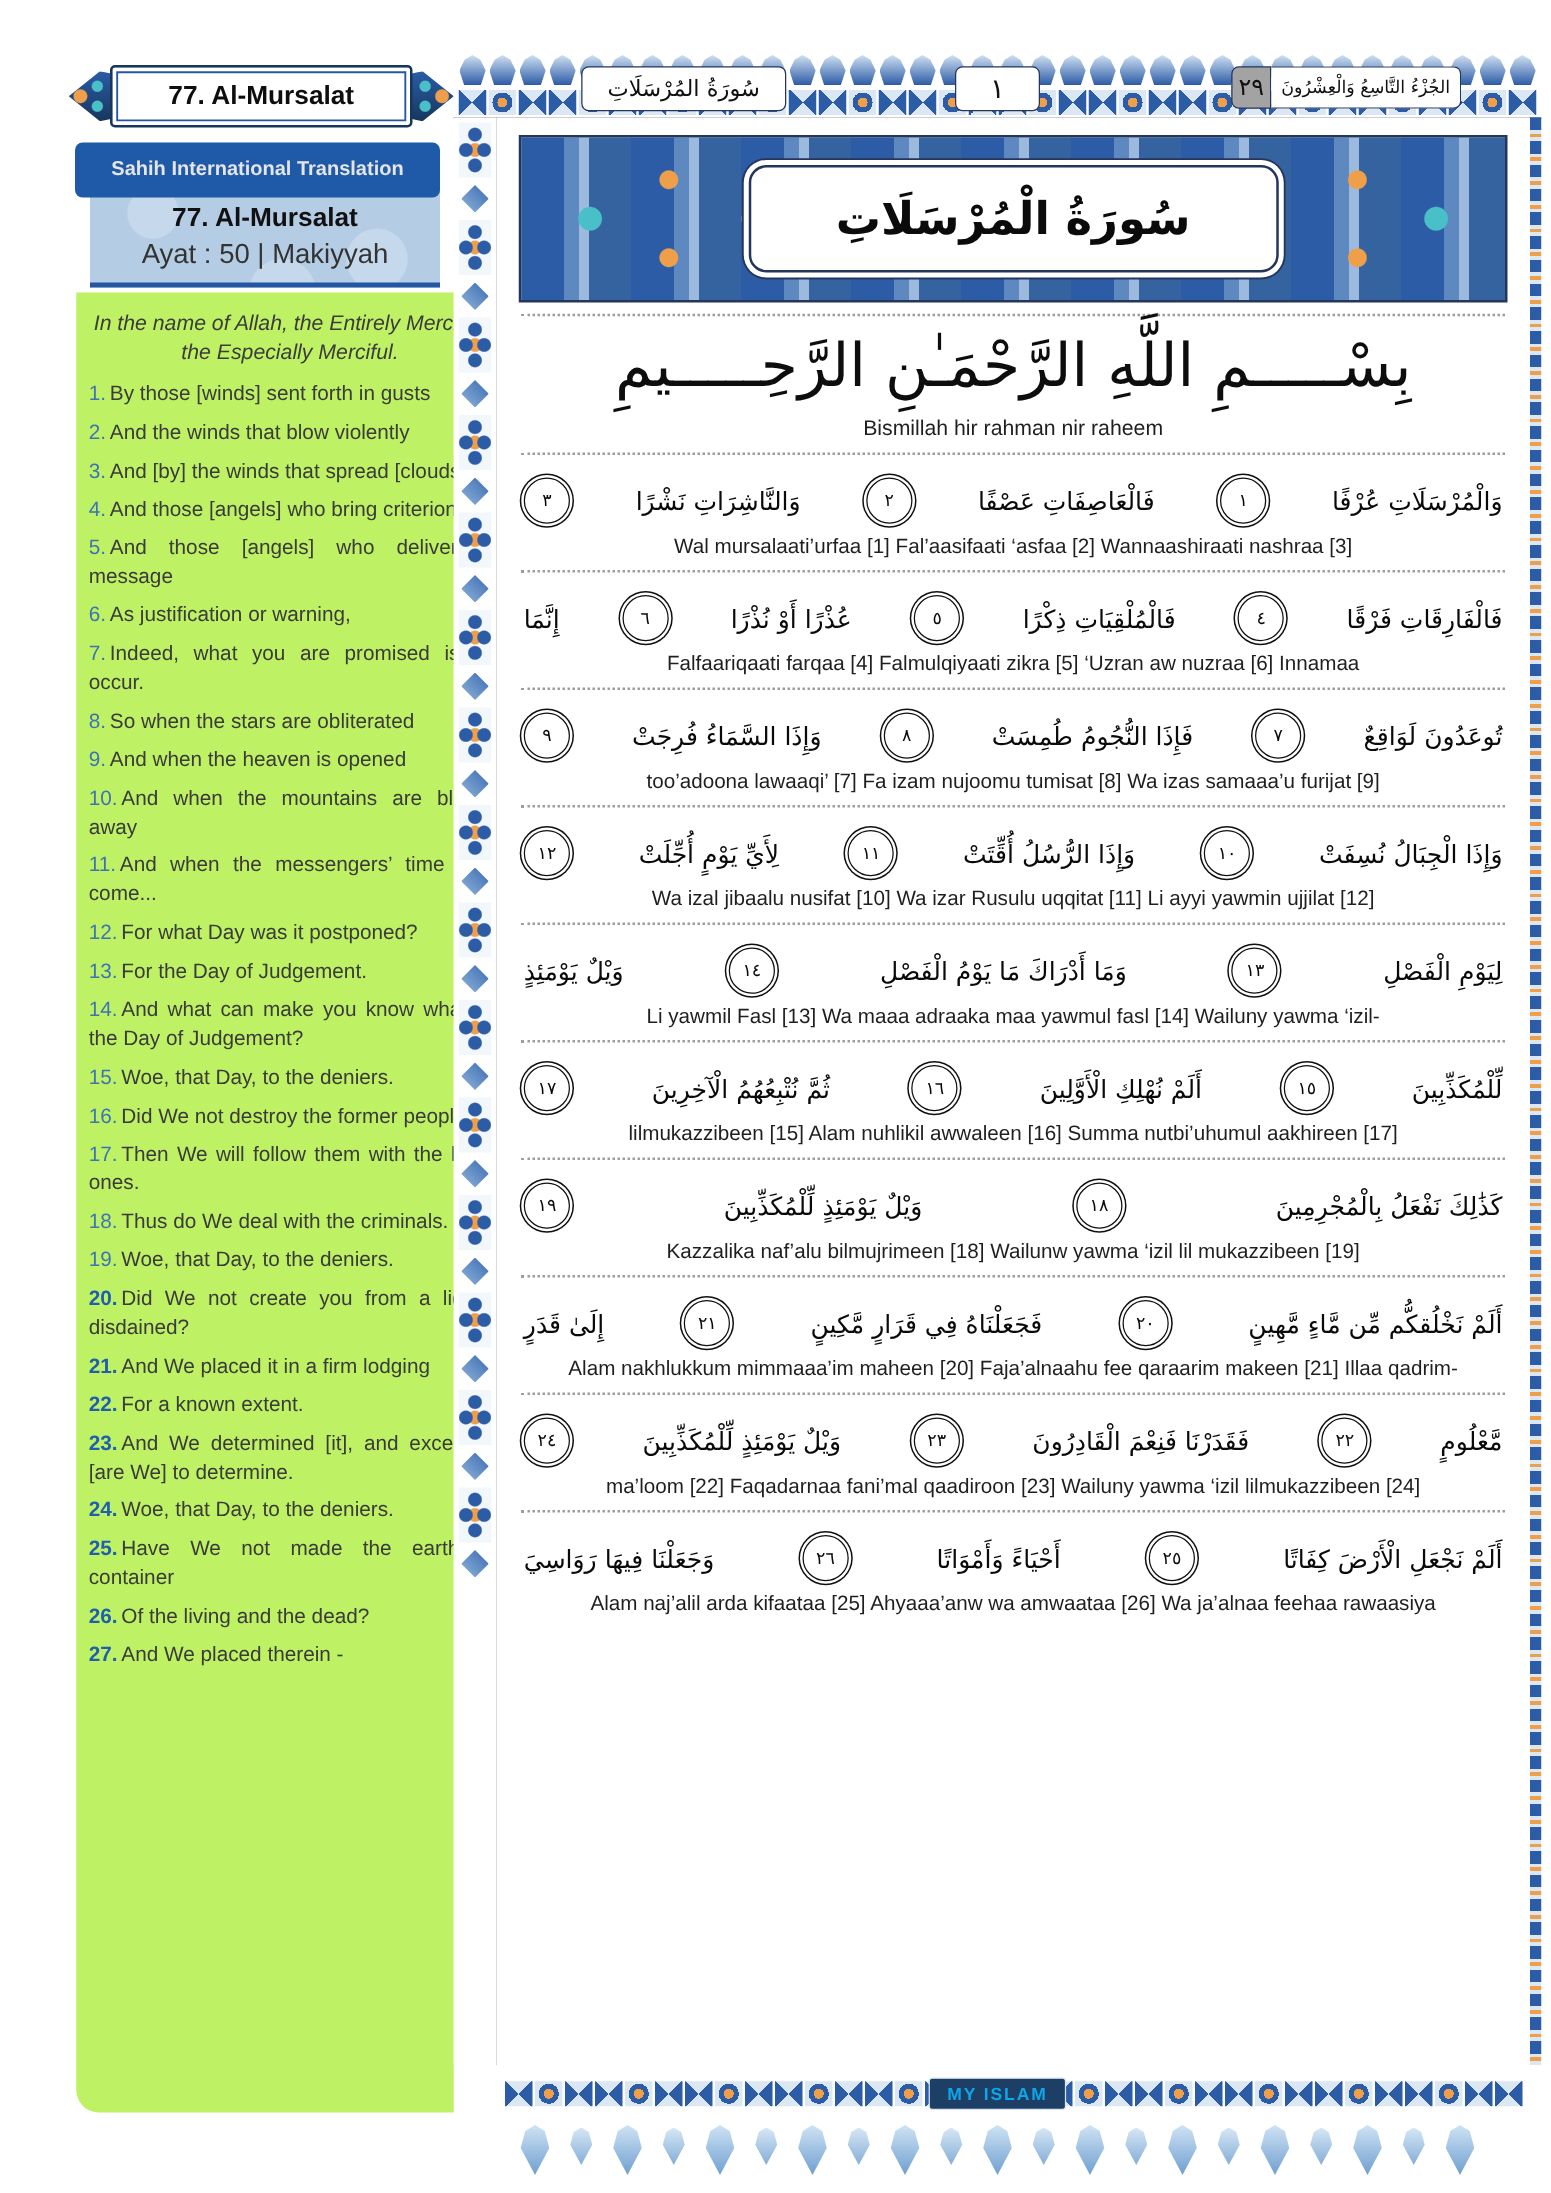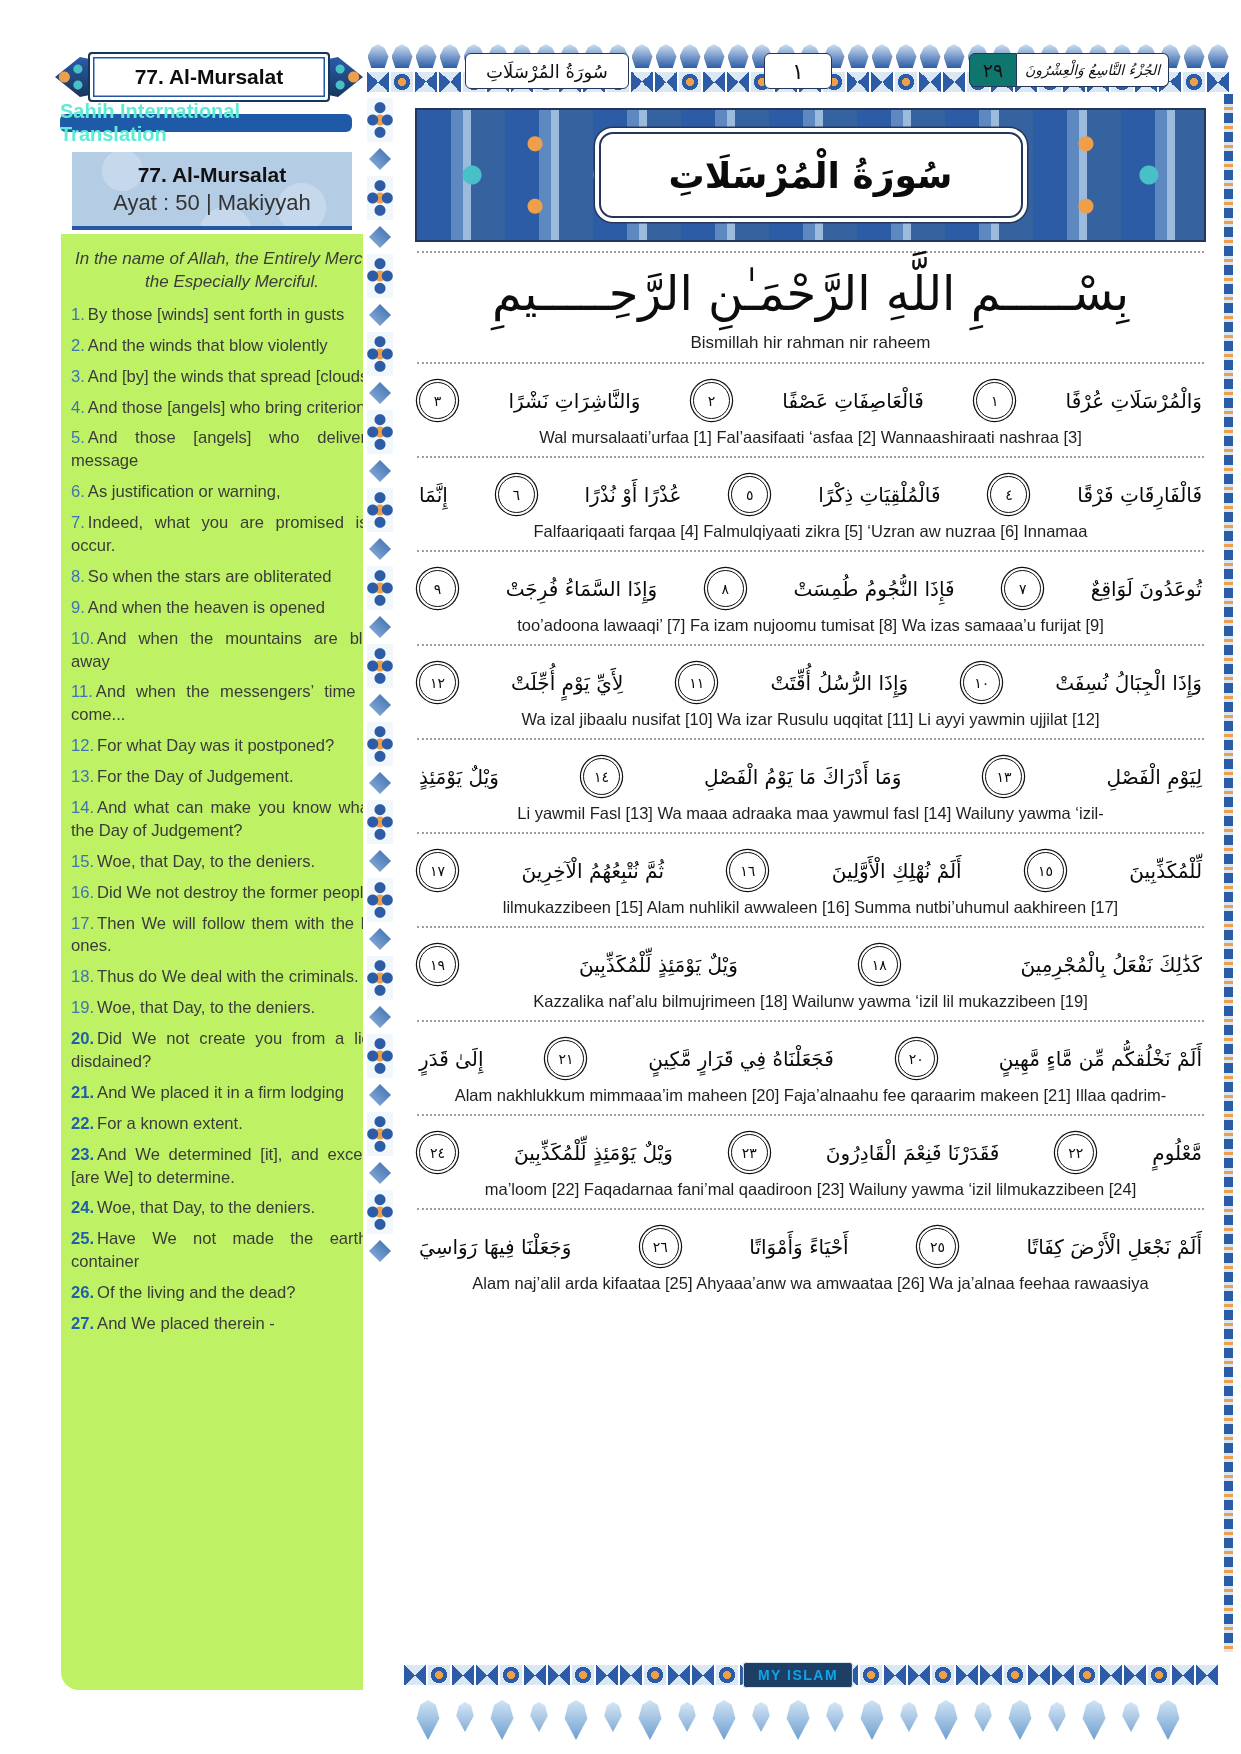--- a/index.html
+++ b/index.html
@@ -14,23 +14,23 @@
       radial-gradient(circle at 44% 30%, #49c0c8 0 4px, transparent 5px),
       radial-gradient(circle at 44% 70%, #49c0c8 0 4px, transparent 5px),
       linear-gradient(#2b5ca8,#17365c);
     clip-path:polygon(0 50%,48% 0,100% 14%,76% 50%,100% 86%,48% 100%);}
   .wing.left{left:-33px;}
   .wing.right{right:-33px;transform:scaleX(-1);}
   .sb-banner-box{position:absolute;inset:0;background:#fff;border:2px solid #17365c;border-radius:4px;
     box-shadow:inset 0 0 0 3px #fff, inset 0 0 0 4.5px #2456a4;
     display:flex;align-items:center;justify-content:center;
     font-size:21px;font-weight:bold;color:#0e0e0e;}
-  .sb-transbar{position:absolute;left:60px;top:114px;width:292px;height:18px;background:var(--accent,#1e5aa8);
+  .sb-transbar{position:absolute;left:60px;top:114px;width:292px;height:44px;background:var(--accent,#1e5aa8);
     border-radius:6px;display:flex;align-items:center;justify-content:center;
-    color:#5eead4;font-weight:bold;font-size:20px;z-index:2;}
+    color:#e5e5e5;font-weight:bold;font-size:16px;z-index:2;}
   .sb-info{position:absolute;left:72px;top:152px;width:280px;height:78px;box-sizing:border-box;
     background:
       radial-gradient(circle at 18% 25%, #c6d9ec 0 20px, transparent 21px),
       radial-gradient(circle at 82% 75%, #c6d9ec 0 24px, transparent 25px),
       radial-gradient(circle at 55% 110%, #c6d9ec 0 26px, transparent 27px),
       #b5cde4;
     border-bottom:4px solid #2456a4;display:flex;flex-direction:column;align-items:center;justify-content:center;gap:3px;}
   .sb-info .t{font-size:21px;font-weight:bold;color:#111;}
   .sb-info .m{font-size:22px;color:#333;}
   .sb-panel{position:absolute;left:61px;top:234px;width:344px;height:1456px;box-sizing:border-box;
@@ -73,25 +73,25 @@
   .pendant{width:26px;height:40px;background:linear-gradient(#cfe3f4,#6f9fd0);
     clip-path:polygon(50% 100%,6% 46%,20% 12%,50% 0,80% 12%,94% 46%);}
   .pendant.small{width:20px;height:30px;opacity:.85;margin-top:2px;}
 
   
   .tab{position:absolute;top:11px;height:34px;background:#fff;border:1.5px solid #24365c;border-radius:6px;
     display:flex;align-items:center;justify-content:center;z-index:5;font-family:"DejaVu Sans",sans-serif;color:#111;}
   .tab.surah{left:102px;width:162px;font-size:18px;}
   .tab.pageno{left:50%;transform:translateX(-50%);width:66px;font-size:22px;}
   .juz-group{position:absolute;top:11px;right:64px;height:34px;display:flex;z-index:5;}
-  .juz-num{width:48px;box-sizing:border-box;background:#0f766e;border:1.5px solid #24365c;border-radius:6px 0 0 6px;
+  .juz-num{width:32px;box-sizing:border-box;background:#a3a3a3;border:1.5px solid #24365c;border-radius:6px 0 0 6px;
     display:flex;align-items:center;justify-content:center;font-size:19px;font-family:"DejaVu Sans",sans-serif;color:#111;}
   .juz-label{width:152px;box-sizing:border-box;background:#fff;border:1.5px solid #24365c;border-left:none;
     border-radius:0 6px 6px 0;display:flex;align-items:center;justify-content:center;font-size:14px;
-    font-family:"DejaVu Sans",sans-serif;color:#111;font-style:italic;}
+    font-family:"DejaVu Sans",sans-serif;color:#111;}
 
   
   .content{position:absolute;left:34px;top:52px;right:9px;bottom:46px;background:#fff;
     padding:10px 16px 0;box-sizing:border-box;overflow:hidden;z-index:2;}
   .banner{position:relative;height:134px;margin:4px 2px 6px;border:2px solid #24365c;box-sizing:border-box;
     background:
       radial-gradient(circle at 7% 50%, #49c0c8 0 9px, transparent 10px),
       radial-gradient(circle at 93% 50%, #49c0c8 0 9px, transparent 10px),
       radial-gradient(circle at 15% 26%, #ef9f4a 0 7px, transparent 8px),
       radial-gradient(circle at 85% 26%, #ef9f4a 0 7px, transparent 8px),

